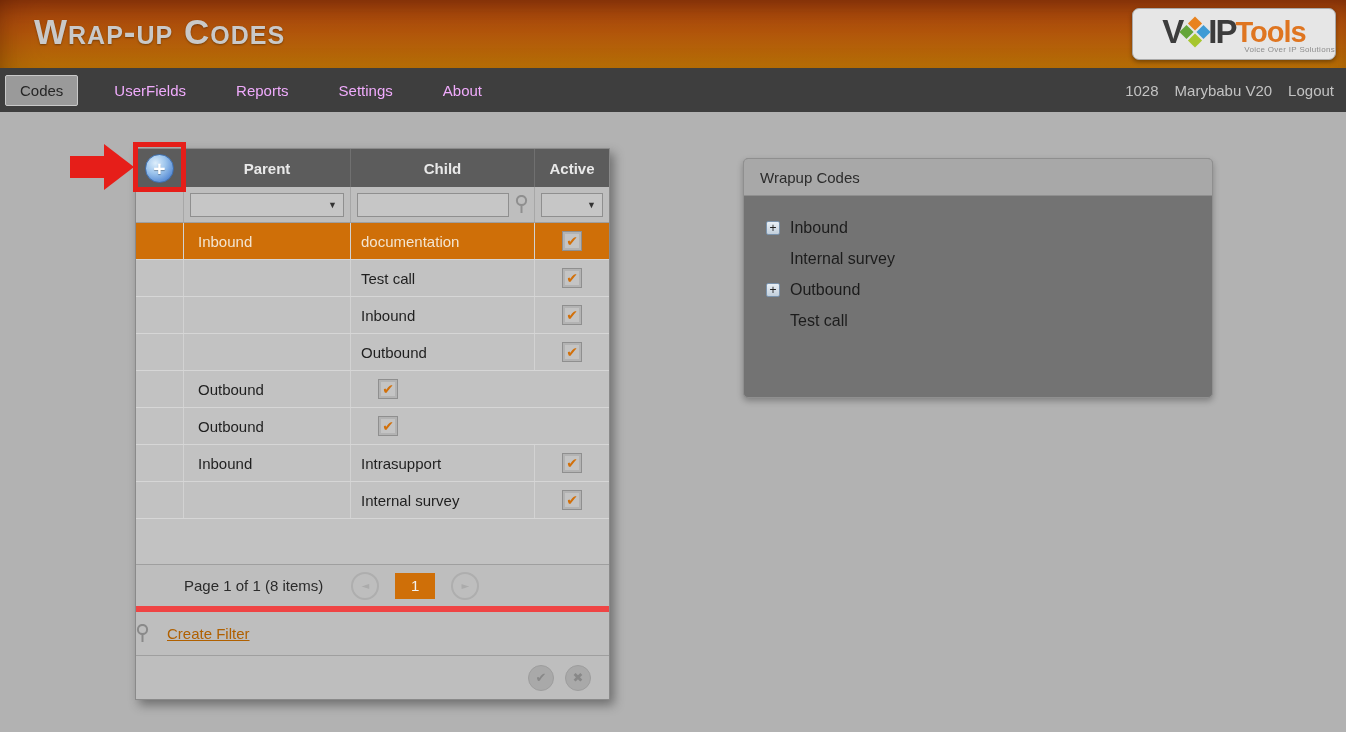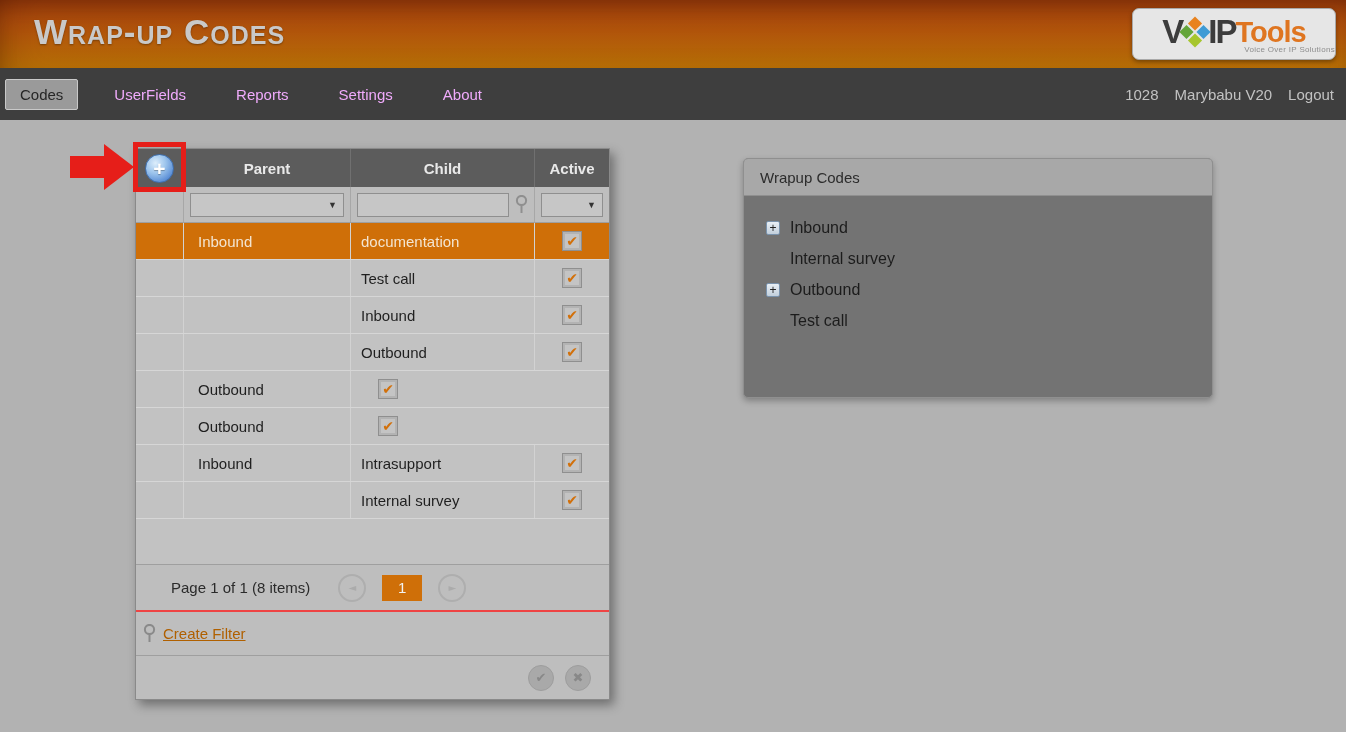--- a/index.html
+++ b/index.html
@@ -18,21 +18,21 @@
   .logo-line { display:flex; align-items:center; position:relative; top:-2px; }
   .logo-v, .logo-ip { font-size:33px; font-weight:bold; color:#3c3c3c; letter-spacing:-2px; }
   .logo-tools { font-size:29px; font-weight:bold; color:#df7520; letter-spacing:-1px; }
   .logo-diamond { width:22px; height:22px; transform:rotate(45deg); display:grid;
                   grid-template-columns:10px 10px; grid-template-rows:10px 10px; gap:2px; margin:0 2px; }
   .logo-diamond span { display:block; }
   .ld-tl{background:#e8821e;} .ld-tr{background:#3e9bd5;} .ld-bl{background:#64a53a;} .ld-br{background:#a6c62e;}
   .logo-tagline { position:absolute; bottom:5px; right:0; font-size:8px; color:#8d8d8d; letter-spacing:.3px; }
 
   
-  .navbar { height:52px; background:#3e3e3e; display:flex; align-items:center; padding:0 12px 0 5px;
+  .navbar { height:44px; background:#3e3e3e; display:flex; align-items:center; padding:0 12px 0 5px;
             color:#c2c2c2; font-size:15px; }
   .nav-tabs { display:flex; align-items:center; height:100%; }
   .nav-tab { padding:6px 14px; margin-right:22px; cursor:pointer; color:#f0abfc; }
   .nav-tab.active { background:#9a9a9a; border:1px solid #c9c9c9; border-radius:2px; color:#262626; }
   .nav-right { margin-left:auto; display:flex; align-items:center; gap:16px; }
 
   
   .grid { position:absolute; left:135px; top:148px; width:475px; background:#c2c2c2;
           border:1px solid #8a8a8a; box-shadow:4px 5px 10px rgba(0,0,0,.38); }
   .g-head { display:flex; height:38px; background:#5c5c5c; }
@@ -54,30 +54,30 @@
            font-size:15px; color:#1f1f1f; cursor:pointer; }
   .g-row .g-cell { border-right:1px solid #d2d2d2; display:flex; align-items:center; }
   .g-row .g-cell.c1 { padding-left:14px; }
   .g-row .g-cell.c2 { padding-left:10px; }
   .g-row .g-cell.c3 { justify-content:center; }
   .g-row.selected { background:#cf6f08; color:#f3e5d1; }
   .checkbox { width:20px; height:20px; background:#c4c4c4; border:1px solid #8f8f8f;
               box-shadow:inset 0 0 0 2px #b3b3b3; display:flex; align-items:center; justify-content:center;
               font-family:"DejaVu Sans", sans-serif; font-size:14px; font-weight:bold; color:#d2700a; cursor:pointer; }
   .g-filler { height:46px; background:#c2c2c2; border-bottom:1px solid #9f9f9f; }
-  .g-pager { height:47px; background:#bebebe; border-bottom:2px solid #ef4444; display:flex;
-             align-items:center; padding-left:35px; font-size:15px; color:#2b2b2b; }
+  .g-pager { height:47px; background:#bebebe; border-bottom:6px solid #ef4444; display:flex;
+             align-items:center; padding-left:48px; font-size:15px; color:#2b2b2b; }
   .pager-controls { display:flex; align-items:center; gap:16px; margin-left:28px; }
   .pager-circle { width:28px; height:28px; border-radius:50%; border:2px solid #aeaeae; color:#ababab;
                   display:flex; align-items:center; justify-content:center; font-size:10px;
                   font-family:"DejaVu Sans", sans-serif; cursor:pointer; }
   .page-btn { width:40px; height:26px; background:#cf6f08; color:#f2f2f2; font-size:15px;
               display:flex; align-items:center; justify-content:center; cursor:pointer; }
   .g-createfilter { height:44px; background:#bebebe; border-bottom:1px solid #9f9f9f; display:flex;
-                    align-items:center; padding-left:7px; gap:7px; }
+                    align-items:center; padding-left:0; gap:18px; }
   .link { color:#b06000; text-decoration:underline; font-size:15px; cursor:pointer; }
   .g-actions { height:43px; background:#bebebe; display:flex; align-items:center;
                justify-content:flex-end; gap:11px; padding-right:18px; }
   .action-circle { width:26px; height:26px; border-radius:50%; background:#a9a9a9; border:1px solid #9d9d9d;
                    color:#888888; display:flex; align-items:center; justify-content:center;
                    font-family:"DejaVu Sans", sans-serif; font-size:13px; font-weight:bold; cursor:pointer; }
 
   
   .anno-box { position:absolute; left:133px; top:142px; width:53px; height:50px;
               border:5px solid #e61e19; z-index:30; pointer-events:none; }

